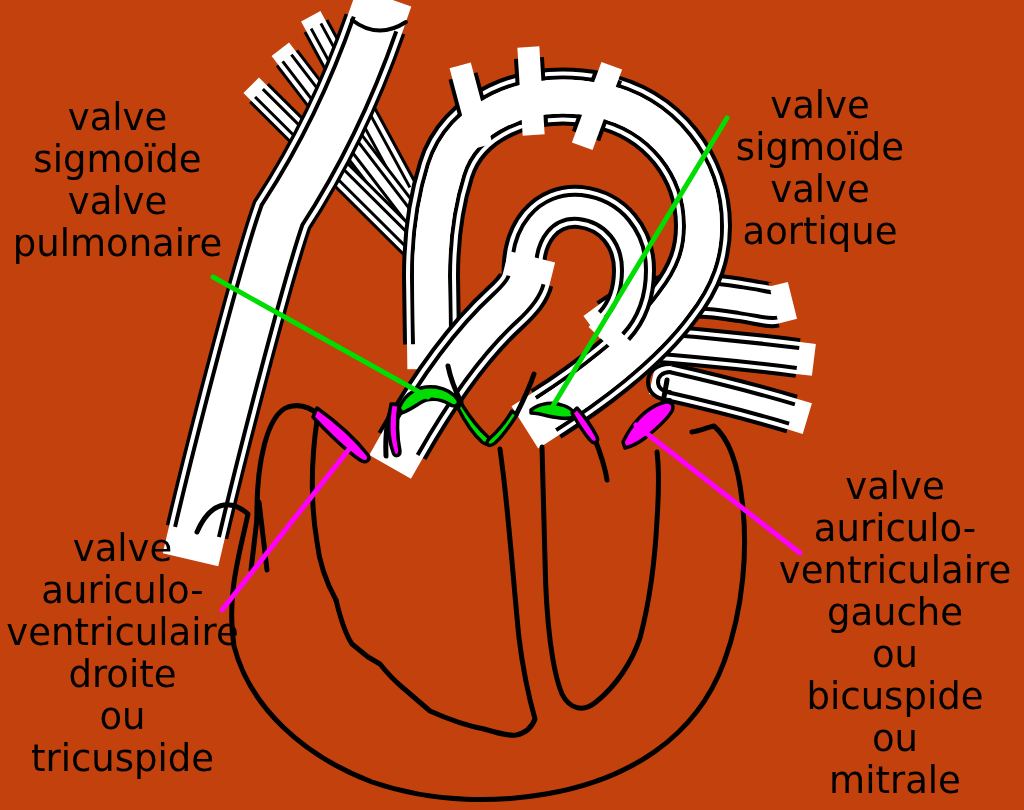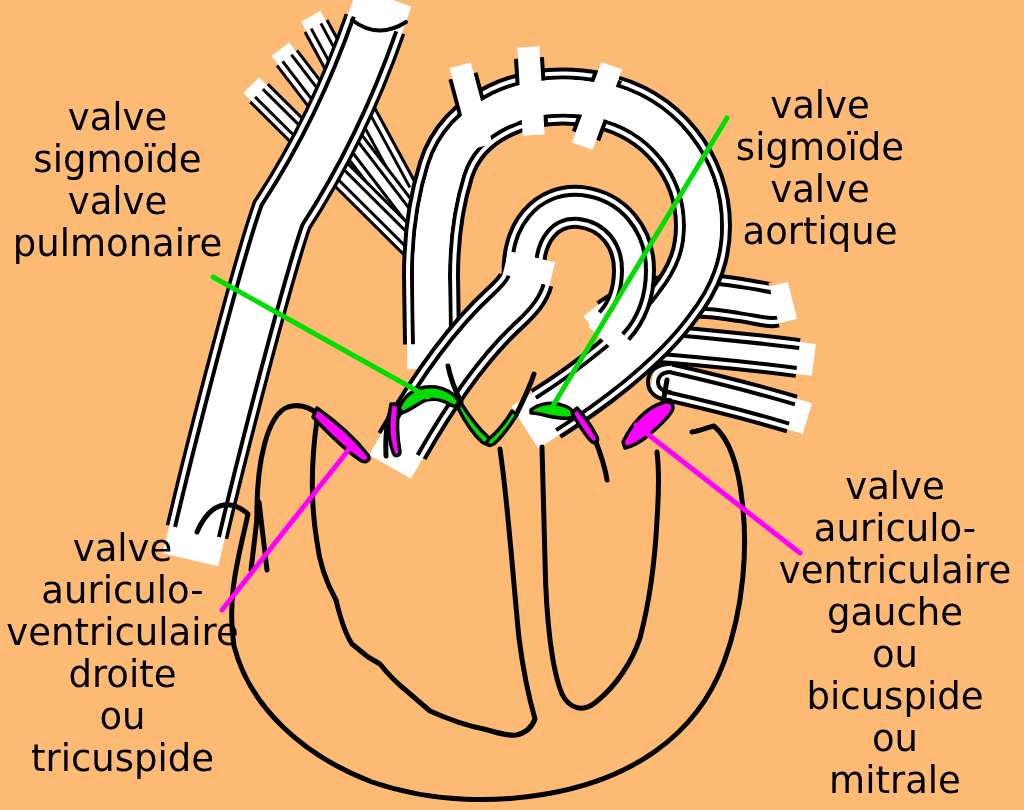--- a/index.html
+++ b/index.html
@@ -12,21 +12,21 @@
   .lead-green{stroke:var(--green,#00dd00);}
   .lead-magenta{stroke:var(--magenta,#ff00ff);}
   .valve-green{fill:var(--green,#00dd00);stroke:#000;stroke-width:3.5;stroke-linejoin:round;}
   .valve-magenta{fill:var(--magenta,#ff00ff);stroke:#000;stroke-width:3.5;stroke-linejoin:round;}
   .wall{fill:none;stroke:#000;stroke-width:5;stroke-linecap:round;stroke-linejoin:round;}
   .rim{fill:none;stroke:#000;stroke-width:4;stroke-linecap:round;}
 </style>
 </head>
 <body>
 
-<div id="stage" style="background: #fdba74;">
+<div id="stage" style="background: #c2410c;">
 
   <svg id="diagram" width="1024" height="810" viewBox="0 0 1024 810">
 
     <g>
       <path d="M610,320 C648,292 695,292 740,300 C760,303 770,306 774,305" stroke="#000" stroke-width="46" fill="none" stroke-linecap="butt"></path>
       <path d="M610,320 C648,292 695,292 740,300 C760,303 770,306 774,305" stroke="#fff" stroke-width="38" fill="none" stroke-linecap="square"></path>
       <path d="M610,320 C648,292 695,292 740,300 C760,303 770,306 774,305" stroke="#000" stroke-width="30" fill="none" stroke-linecap="butt"></path>
       <path d="M610,320 C648,292 695,292 740,300 C760,303 770,306 774,305" stroke="#fff" stroke-width="22" fill="none" stroke-linecap="square"></path>
     </g>
     <g>

